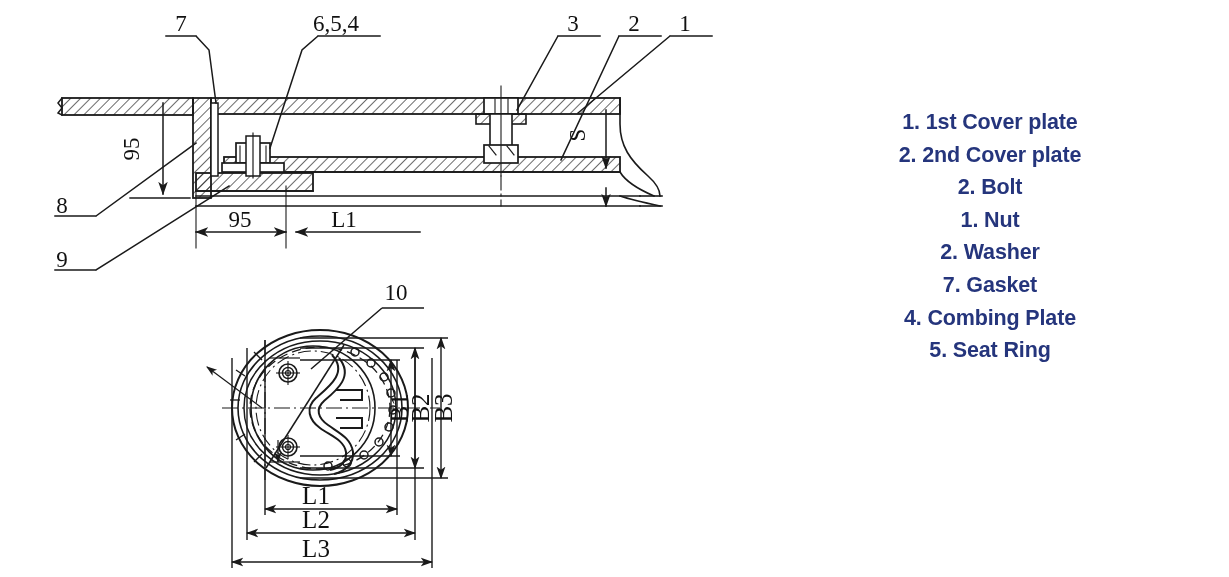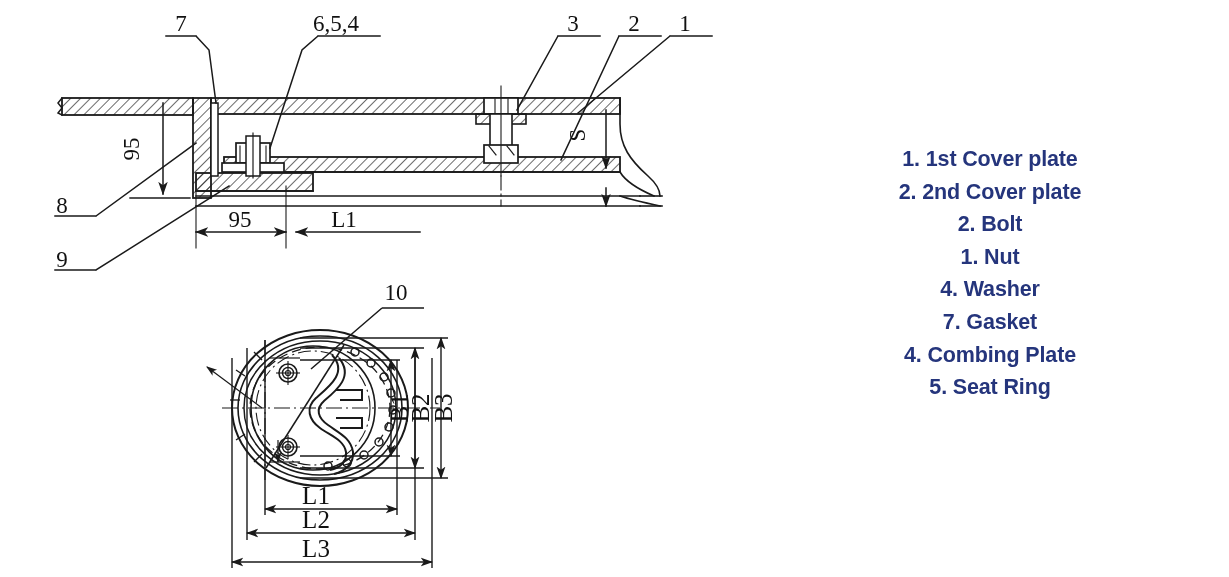--- a/index.html
+++ b/index.html
@@ -31,21 +31,20 @@
     left: 840px;
     top: 106px;
     width: 300px;
     text-align: center;
     font-family: "Liberation Sans", sans-serif;
     font-weight: bold;
     font-size: 21.5px;
     line-height: 32.6px;
     color: #25357c;
     letter-spacing: -0.15px;
-    margin-top: 37px;
   }
   .legend-item {
     white-space: pre;
   }
   
   svg text {
     font-family: "Liberation Serif", serif;
     fill: #111111;
   }
 </style>
@@ -282,19 +281,19 @@
       <text x="429" y="408" font-size="25" text-anchor="middle" transform="rotate(-90 429 408)">B2</text>
       <text x="452" y="408" font-size="25" text-anchor="middle" transform="rotate(-90 452 408)">B3</text>
     </g>
   </svg>
 
   <div class="legend">
     <div class="legend-item">1. 1st Cover plate</div>
     <div class="legend-item">2. 2nd Cover plate</div>
     <div class="legend-item">2. Bolt</div>
     <div class="legend-item">1. Nut</div>
-    <div class="legend-item">4. Washer</div>
+    <div class="legend-item">2. Washer</div>
     <div class="legend-item">7. Gasket</div>
     <div class="legend-item">4. Combing Plate</div>
     <div class="legend-item">5. Seat Ring</div>
   </div>
 
 </div>
 
 </body></html>

